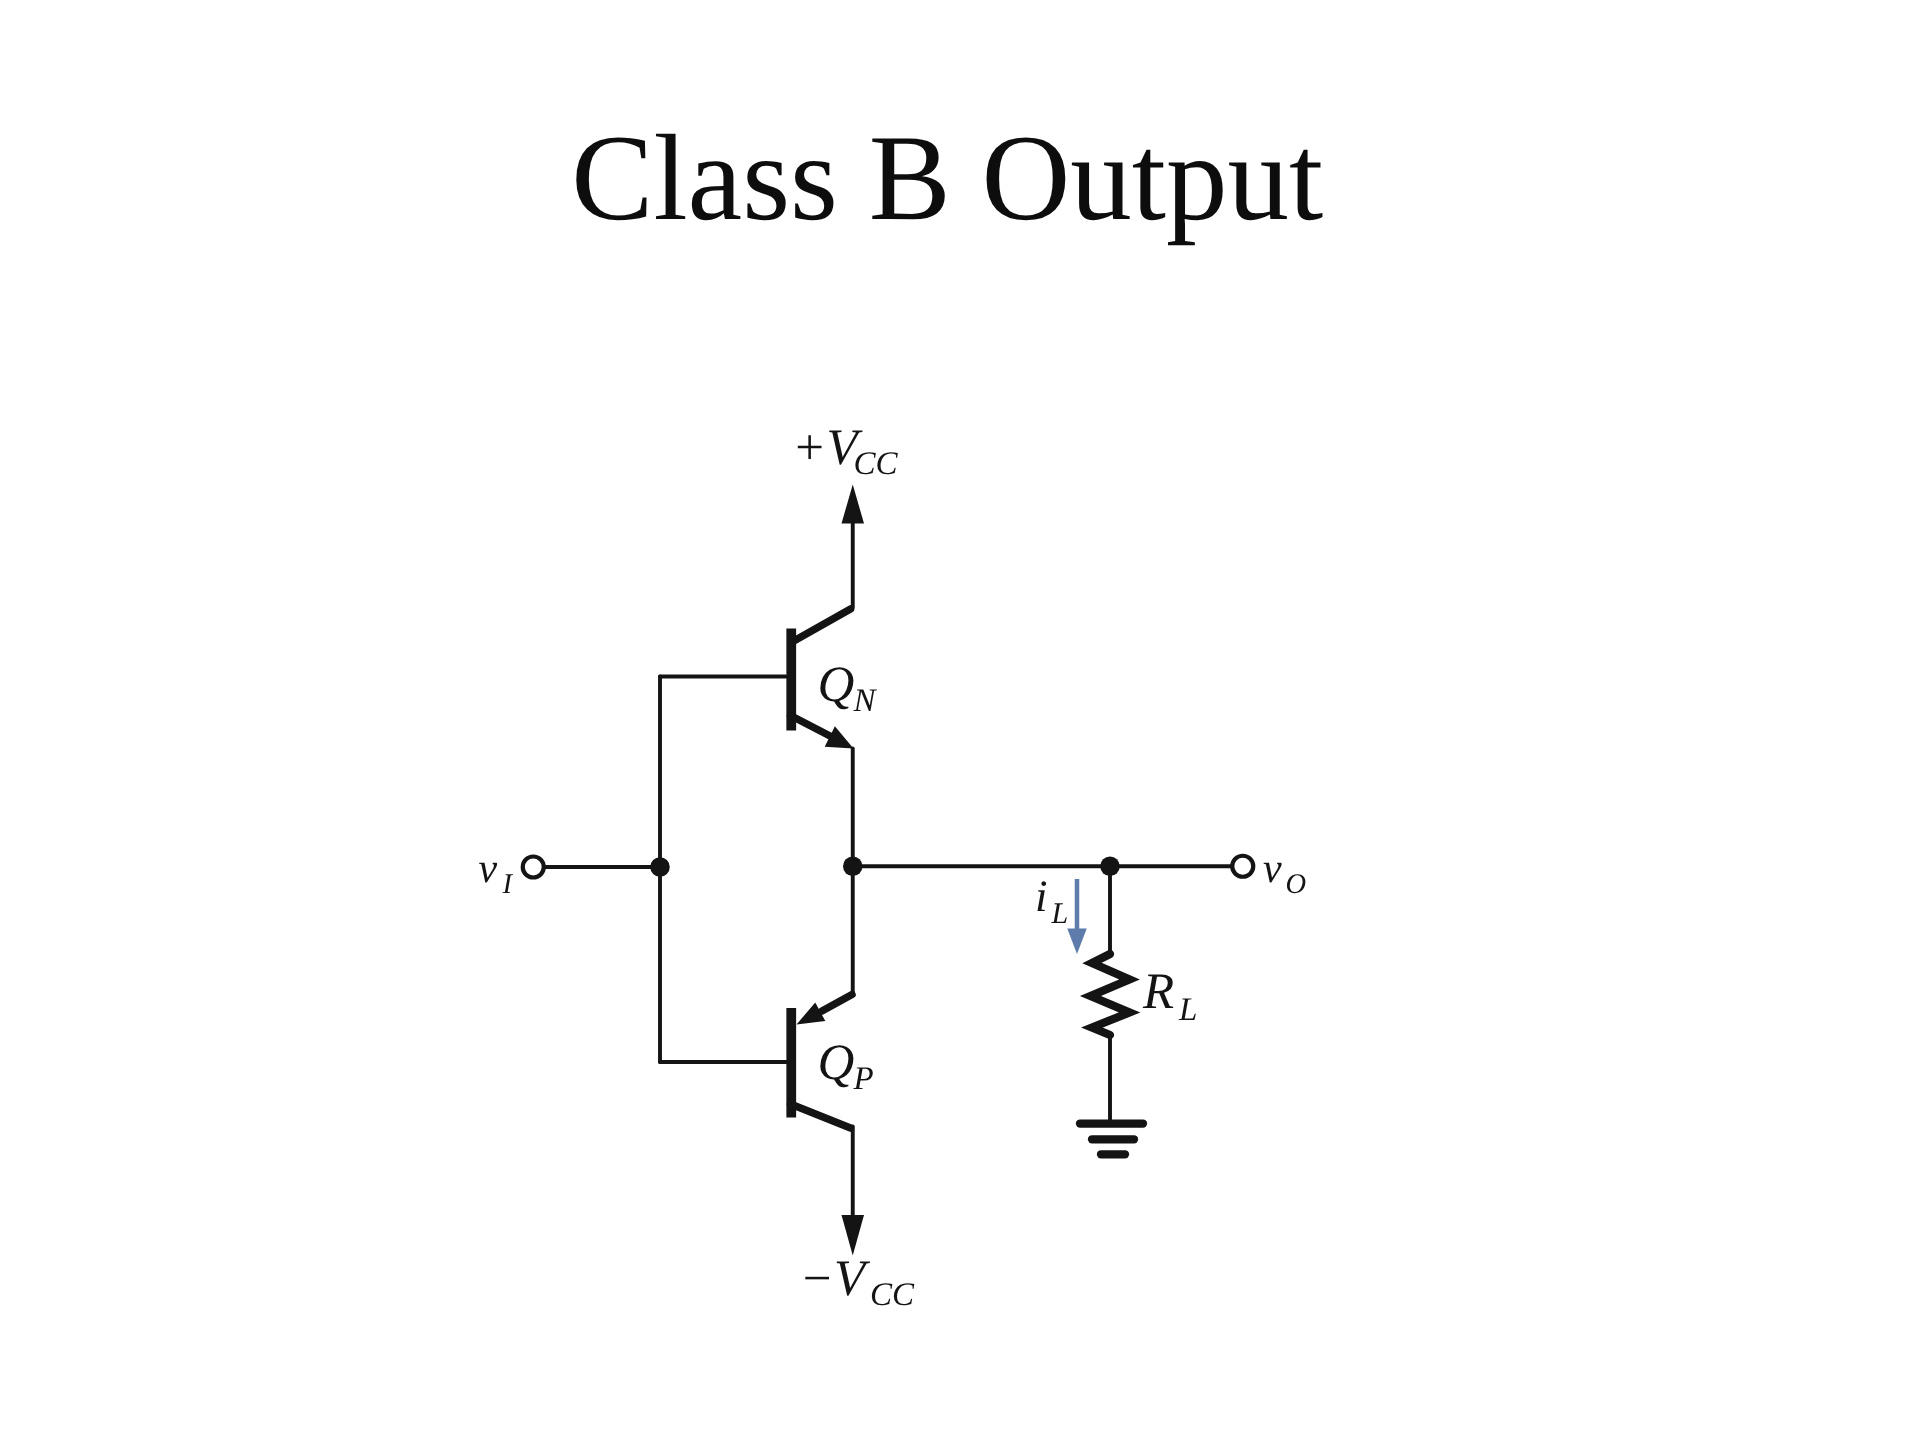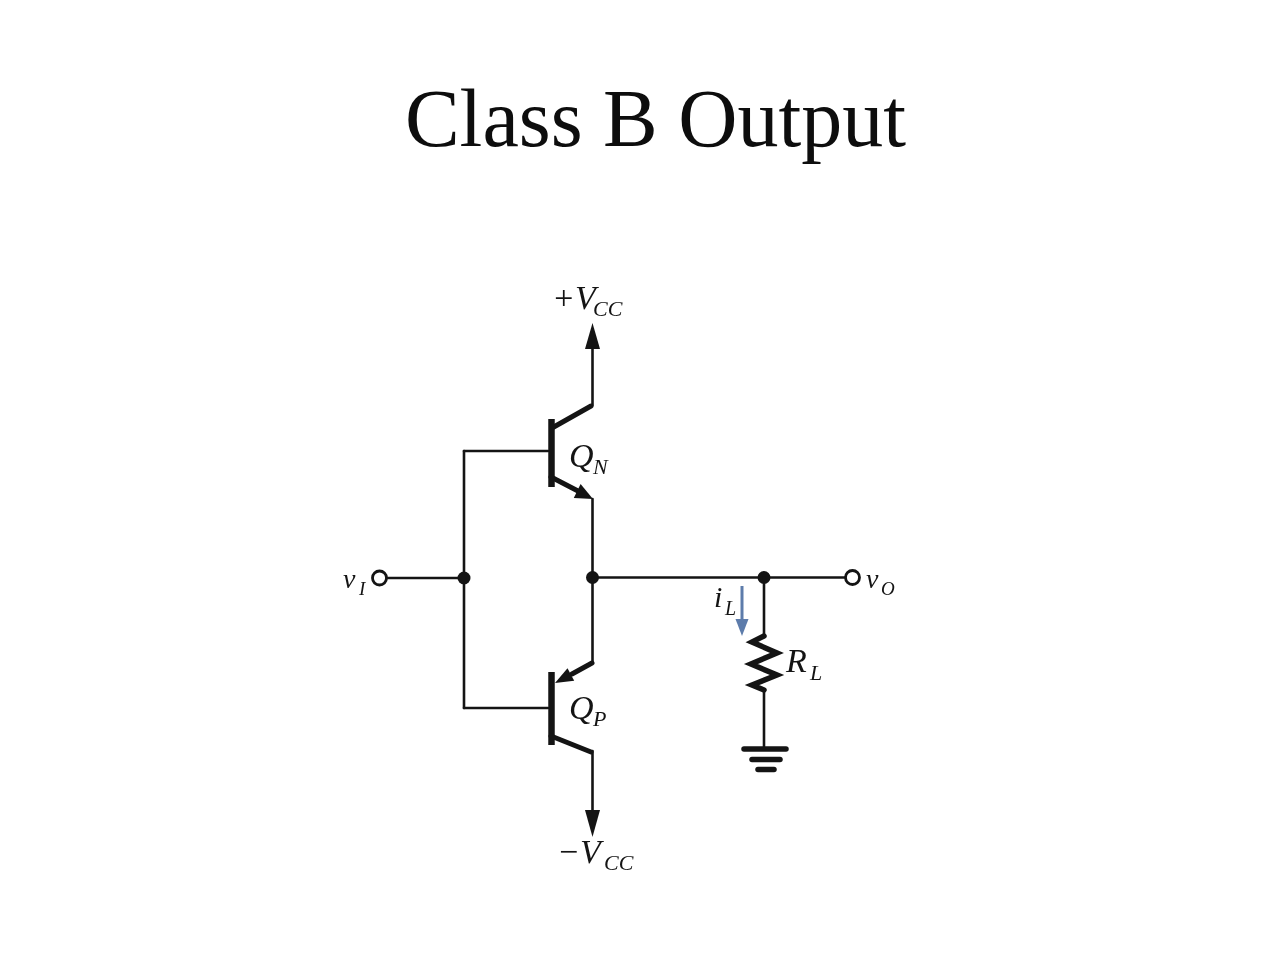--- a/index.html
+++ b/index.html
@@ -8,21 +8,20 @@
     background: #ffffff;
     width: 1280px;
     height: 960px;
     overflow: hidden;
   }
   .stage {
     position: relative;
     width: 1243px;
     height: 960px;
     background: #ffffff;
-    margin-left: 24px;
   }
   .slide-title {
     position: absolute;
     top: 72px;
     left: 20px;
     right: 0;
     text-align: center;
     font-family: "Liberation Serif", "DejaVu Serif", serif;
     font-size: 82px;
     font-weight: 400;

